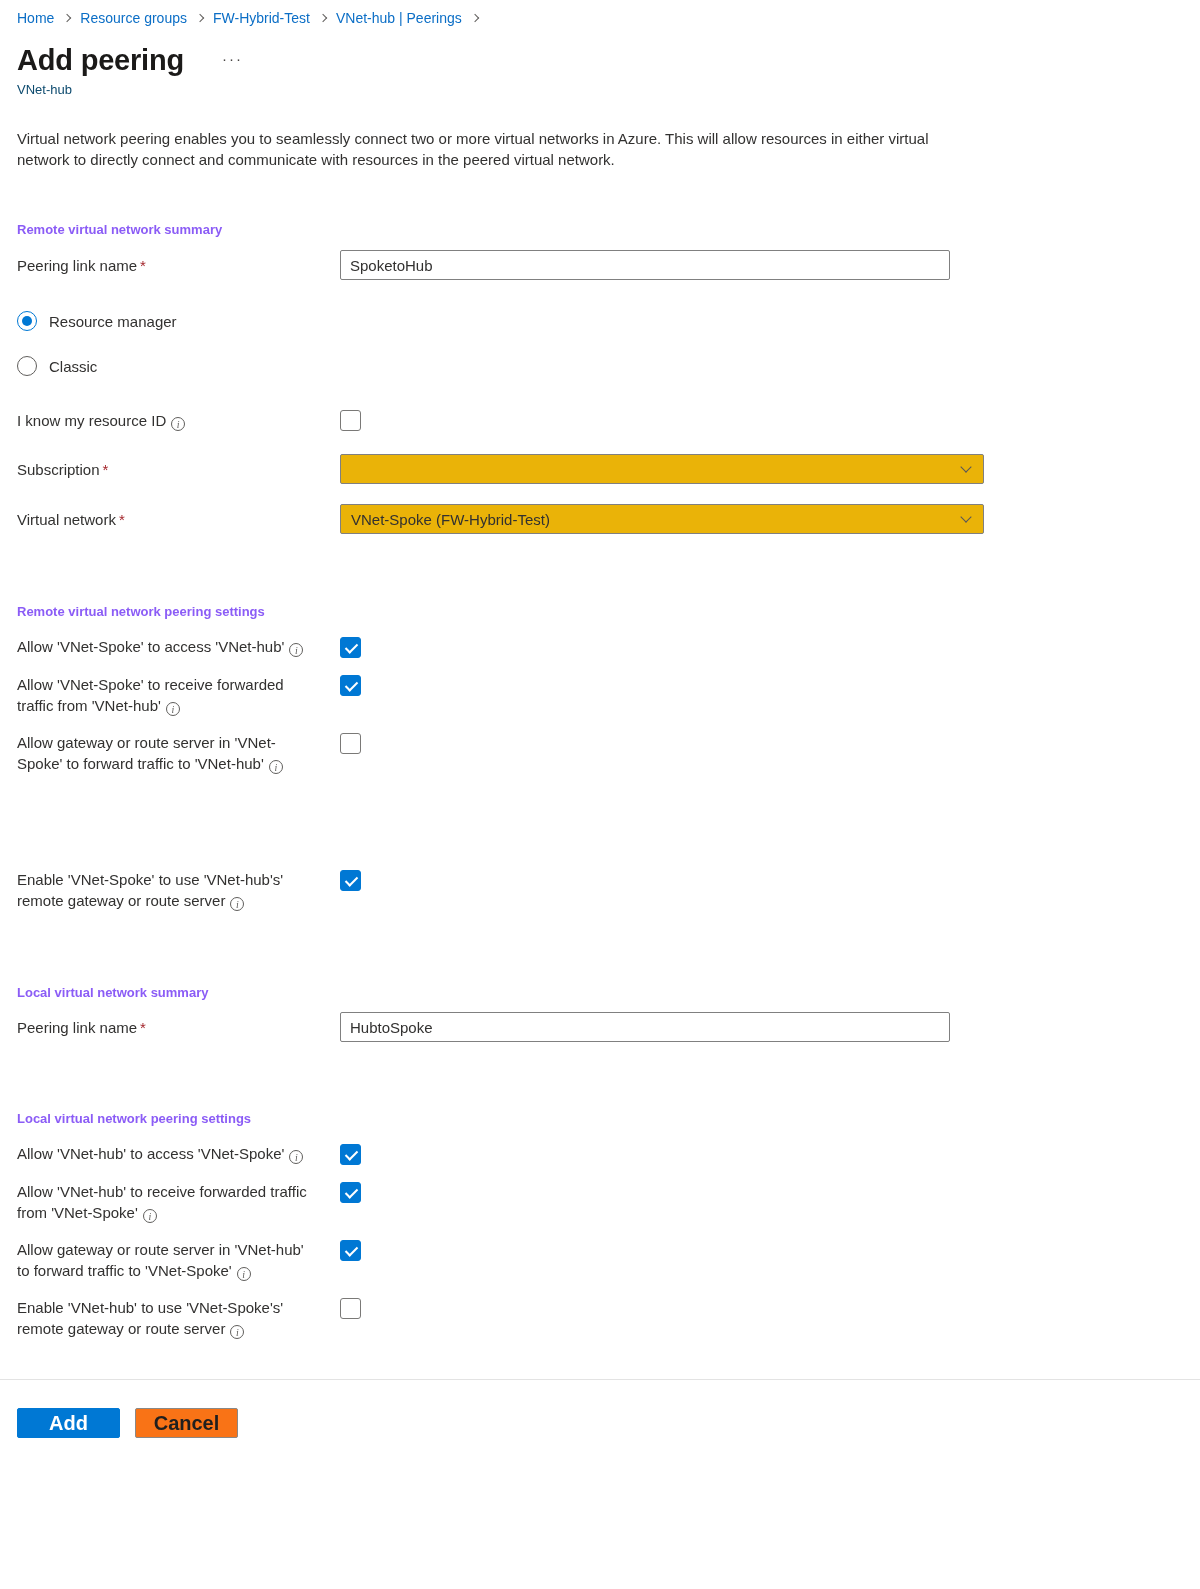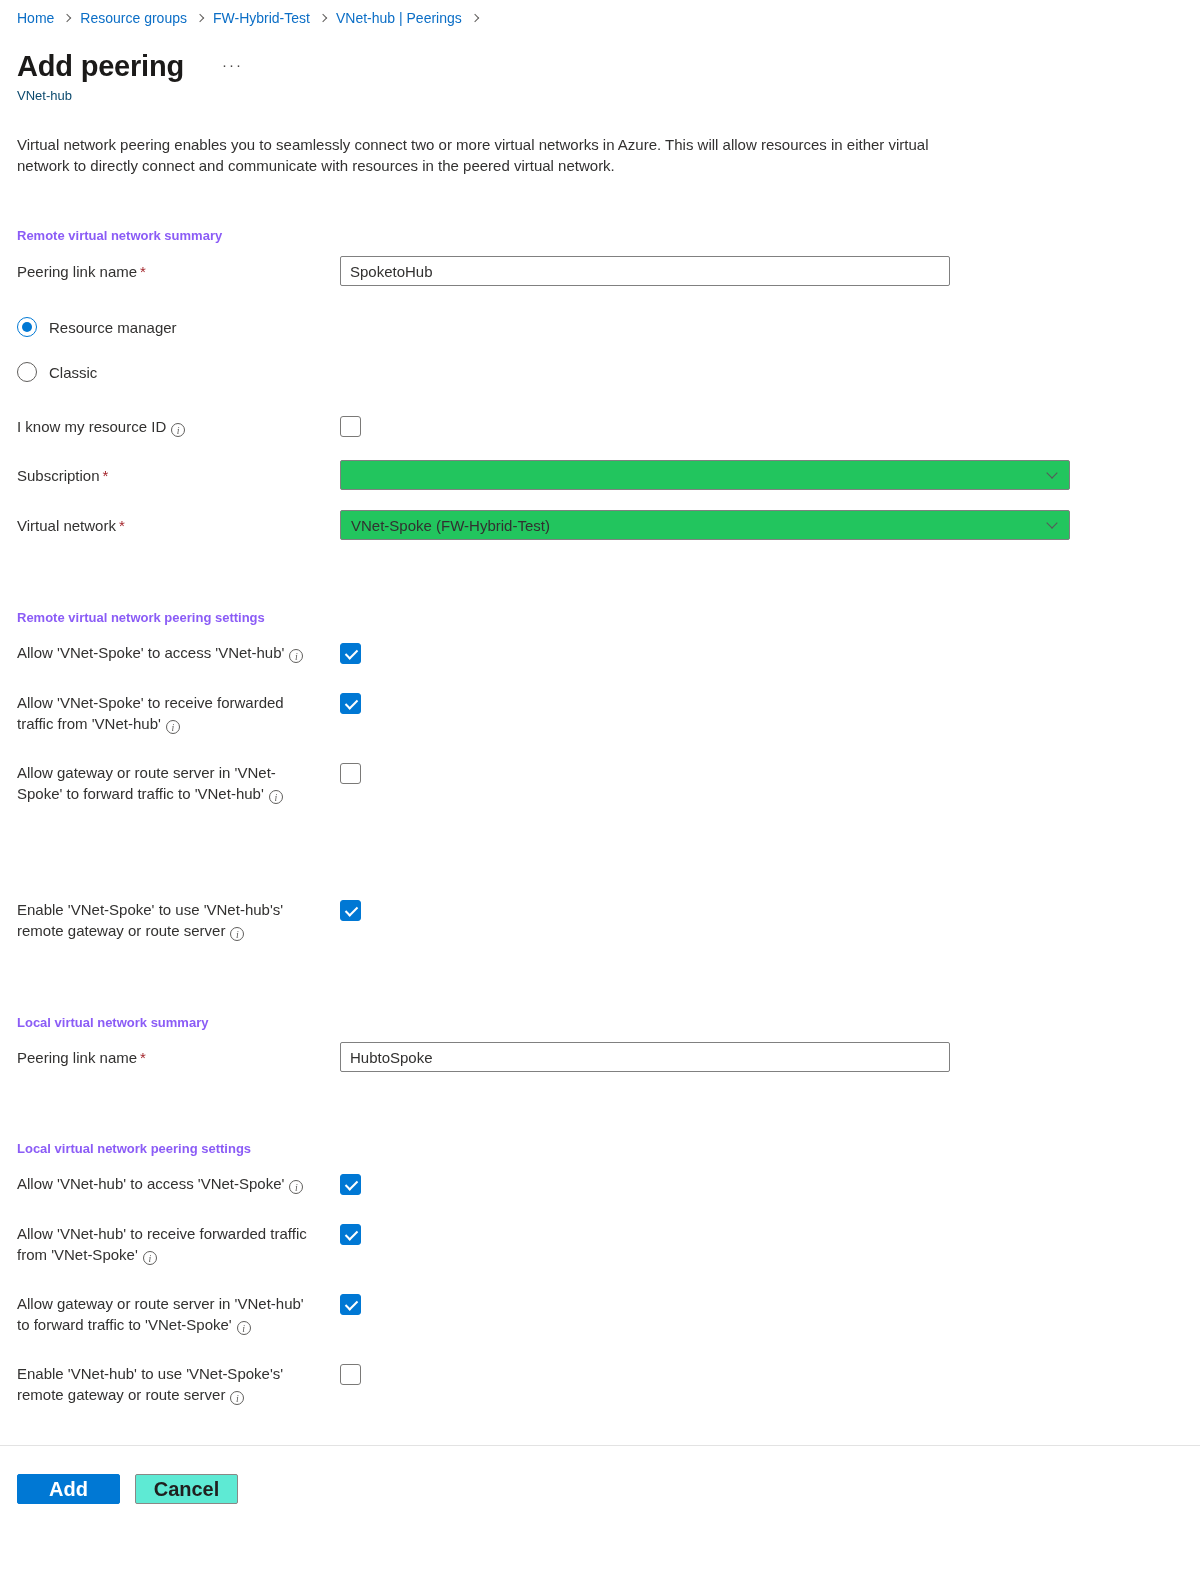--- a/index.html
+++ b/index.html
@@ -15,21 +15,21 @@
   
   .breadcrumb { display:flex; align-items:center; font-size:14px; }
   .breadcrumb a { color:#0b6ec6; text-decoration:none; cursor:pointer; }
   .crumb-sep {
     width:6px; height:6px; display:inline-block; flex:none;
     border-top:1.5px solid #605e5c; border-right:1.5px solid #605e5c;
     transform:rotate(45deg); margin:0 10px;
   }
 
   
-  .title-row { display:flex; align-items:flex-start; margin-top:24px; }
+  .title-row { display:flex; align-items:flex-start; margin-top:18px; }
   h1 { font-size:29px; font-weight:700; color:#1b1a19; letter-spacing:-0.2px; }
   .more-menu { color:#484644; font-size:15px; letter-spacing:2px; margin-left:38px; margin-top:6px; cursor:pointer; }
   .subtitle { font-size:13px; color:#0c4a6e; margin-top:5px; }
 
   .description { margin-top:31px; max-width:925px; line-height:21px; color:#323130; }
 
   h2.section { font-size:13px; font-weight:700; color:#8b5cf6; }
   #remote-summary-heading { margin-top:52px; }
   #remote-settings-heading { margin-top:70px; }
   #local-summary-heading   { margin-top:74px; }
@@ -49,23 +49,23 @@
     font-family:"Liberation Serif", serif; font-style:italic;
   }
 
   
   .textfield {
     width:610px; height:30px; border:1px solid #808080; border-radius:2px;
     padding:0 9px; font-size:15px; color:#323130; outline:none;
     font-family:"Liberation Sans", sans-serif; background:#fff;
   }
   .dropdown {
-    width:730px; height:30px; border:1px solid #808080; border-radius:2px;
+    width:644px; height:30px; border:1px solid #808080; border-radius:2px;
     display:flex; align-items:center; justify-content:space-between;
-    padding:0 13px 0 10px; cursor:pointer; background:#22c55e;
+    padding:0 13px 0 10px; cursor:pointer; background:#eab308;
   }
   .dropdown .value { font-size:15px; color:#323130; }
   .chev {
     width:8px; height:8px; flex:none;
     border-right:1.5px solid #57565a; border-bottom:1.5px solid #57565a;
     transform:rotate(45deg); margin-top:-4px;
   }
 
   .checkbox {
     width:21px; height:21px; flex:none; border:1px solid #7a7977; border-radius:3px;
@@ -92,34 +92,34 @@
   .radio-label { margin-left:12px; }
 
   
   #row-peering-link   { margin-top:13px; }
   #row-deploy-model   { margin-top:26px; }
   #row-resource-id    { margin-top:28px; }
   #row-subscription   { margin-top:23px; }
   #row-virtual-network{ margin-top:20px; }
   #row-peering-link-2 { margin-top:12px; }
 
-  .setting-row { margin-top:28px; }
+  .setting-row { margin-top:16px; }
   .setting-row.first { margin-top:17px; }
   .setting-row.gap-large { margin-top:95px; }
 
   .divider {
     height:1px; background:#e3e3e3; margin:40px -17px 0 -17px;
   }
   .footer { display:flex; margin-top:28px; }
   .btn {
     height:30px; min-width:103px; border-radius:2px; font-size:20px; font-weight:700;
     font-family:"Liberation Sans", sans-serif; cursor:pointer; padding:0 16px;
   }
   .btn-primary { background:#0078d4; color:#ffffff; border:1px solid #0078d4; }
-  .btn-secondary { background:#5eead4; color:#201f1e; border:1px solid #8a8886; margin-left:15px; }
+  .btn-secondary { background:#f97316; color:#201f1e; border:1px solid #8a8886; margin-left:15px; }
 </style>
 </head>
 <body>
 
 <div class="page">
 
   <nav class="breadcrumb">
     <a>Home</a>
     <span class="crumb-sep"></span>
     <a>Resource groups</a>

